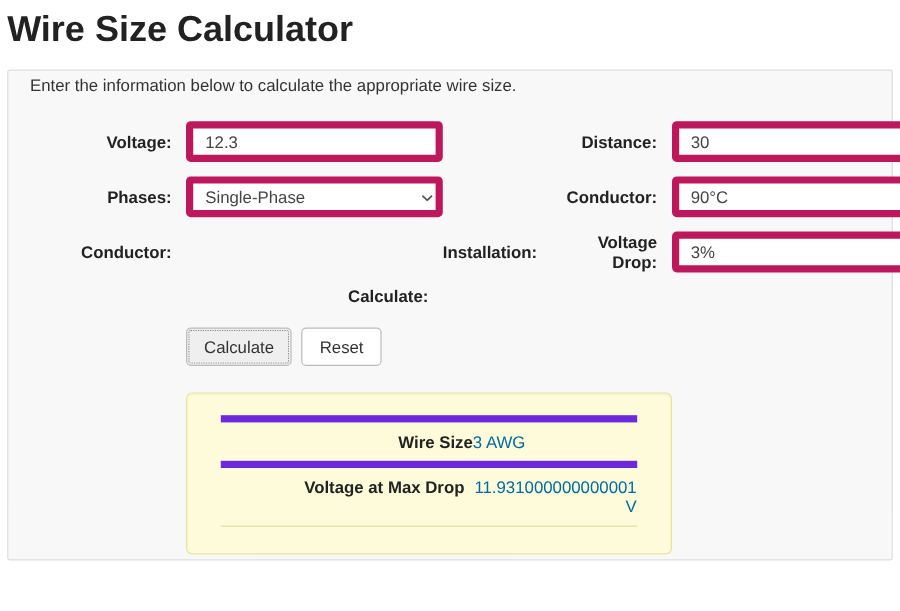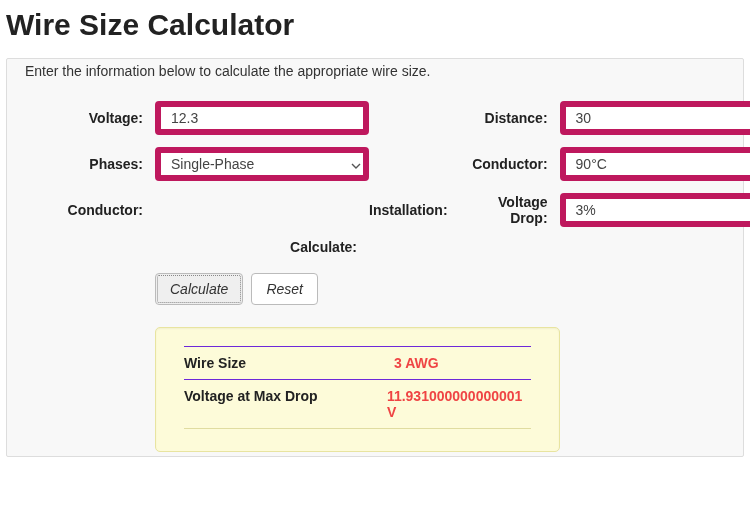--- a/index.html
+++ b/index.html
@@ -8,28 +8,28 @@
     .panel { border: 1px solid #ddd; background: #f8f8f8; border-radius: 2px; padding: 4px 18px; }
     .intro { font-size: 14px; color: #333; margin-bottom: 22px; }
     .form-grid { display: grid; grid-template-columns: 130px 214px 1fr 100px 216px; row-gap: 12px; align-items: center; }
     .label { font-size: 14px; font-weight: 600; color: #222; text-align: right; padding-right: 12px; }
     .gap { width: 10px; }
     .input, .select { width: 100%; height: 34px; border: 6px solid #be185d; border-radius: 4px; background: #fff; font-size: 14px; padding: 0 10px; color: #444; }
     .select-wrap { position: relative; width: 100%; }
     .select { appearance: none; -webkit-appearance: none; padding-right: 26px; }
     .chevron { position: absolute; right: 8px; top: 50%; transform: translateY(-50%); pointer-events: none; color: #555; }
     .button-row { grid-column: 2 / 3; display: flex; gap: 8px; margin-top: 6px; }
-    .btn { height: 32px; border: 1px solid #bbb; background: #fff; border-radius: 4px; font-size: 14px; padding: 0 14px; cursor: pointer; color: #333; font-style: italic; }
+    .btn { height: 32px; border: 1px solid #bbb; background: #fff; border-radius: 4px; font-size: 14px; padding: 0 14px; cursor: pointer; color: #333; }
     .btn.calc { background: #efefef; outline: 1px dotted #888; outline-offset: -3px; }
     .result-cell { grid-column: 2 / 5; margin-top: 10px; }
     .result-box { background: #fdfbd9; border: 1px solid #e8e4a0; border-radius: 5px; padding: 18px 28px 22px; box-shadow: 0 1px 2px rgba(0,0,0,0.05) inset; }
-    .result-row { display: flex; padding: 8px 0; border-top: 1px solid #6d28d9; }
+    .result-row { display: flex; padding: 8px 0; border-top: 6px solid #6d28d9; text-align: right; }
     .result-row:last-child { border-bottom: 1px solid #e0dca0; }
     .result-label { width: 210px; font-size: 14px; font-weight: 700; color: #222; }
-    .result-value { font-size: 14px; font-weight: 700; color: #ef4444; }
+    .result-value { font-size: 14px; font-weight: 400; color: #0369a1; }
   </style>
 </head>
 <body>
 
 <h1 class="page-title">Wire Size Calculator</h1>
 
 <div class="panel">
   <p class="intro">Enter the information below to calculate the appropriate wire size.</p>
 
   <div class="form-grid">

